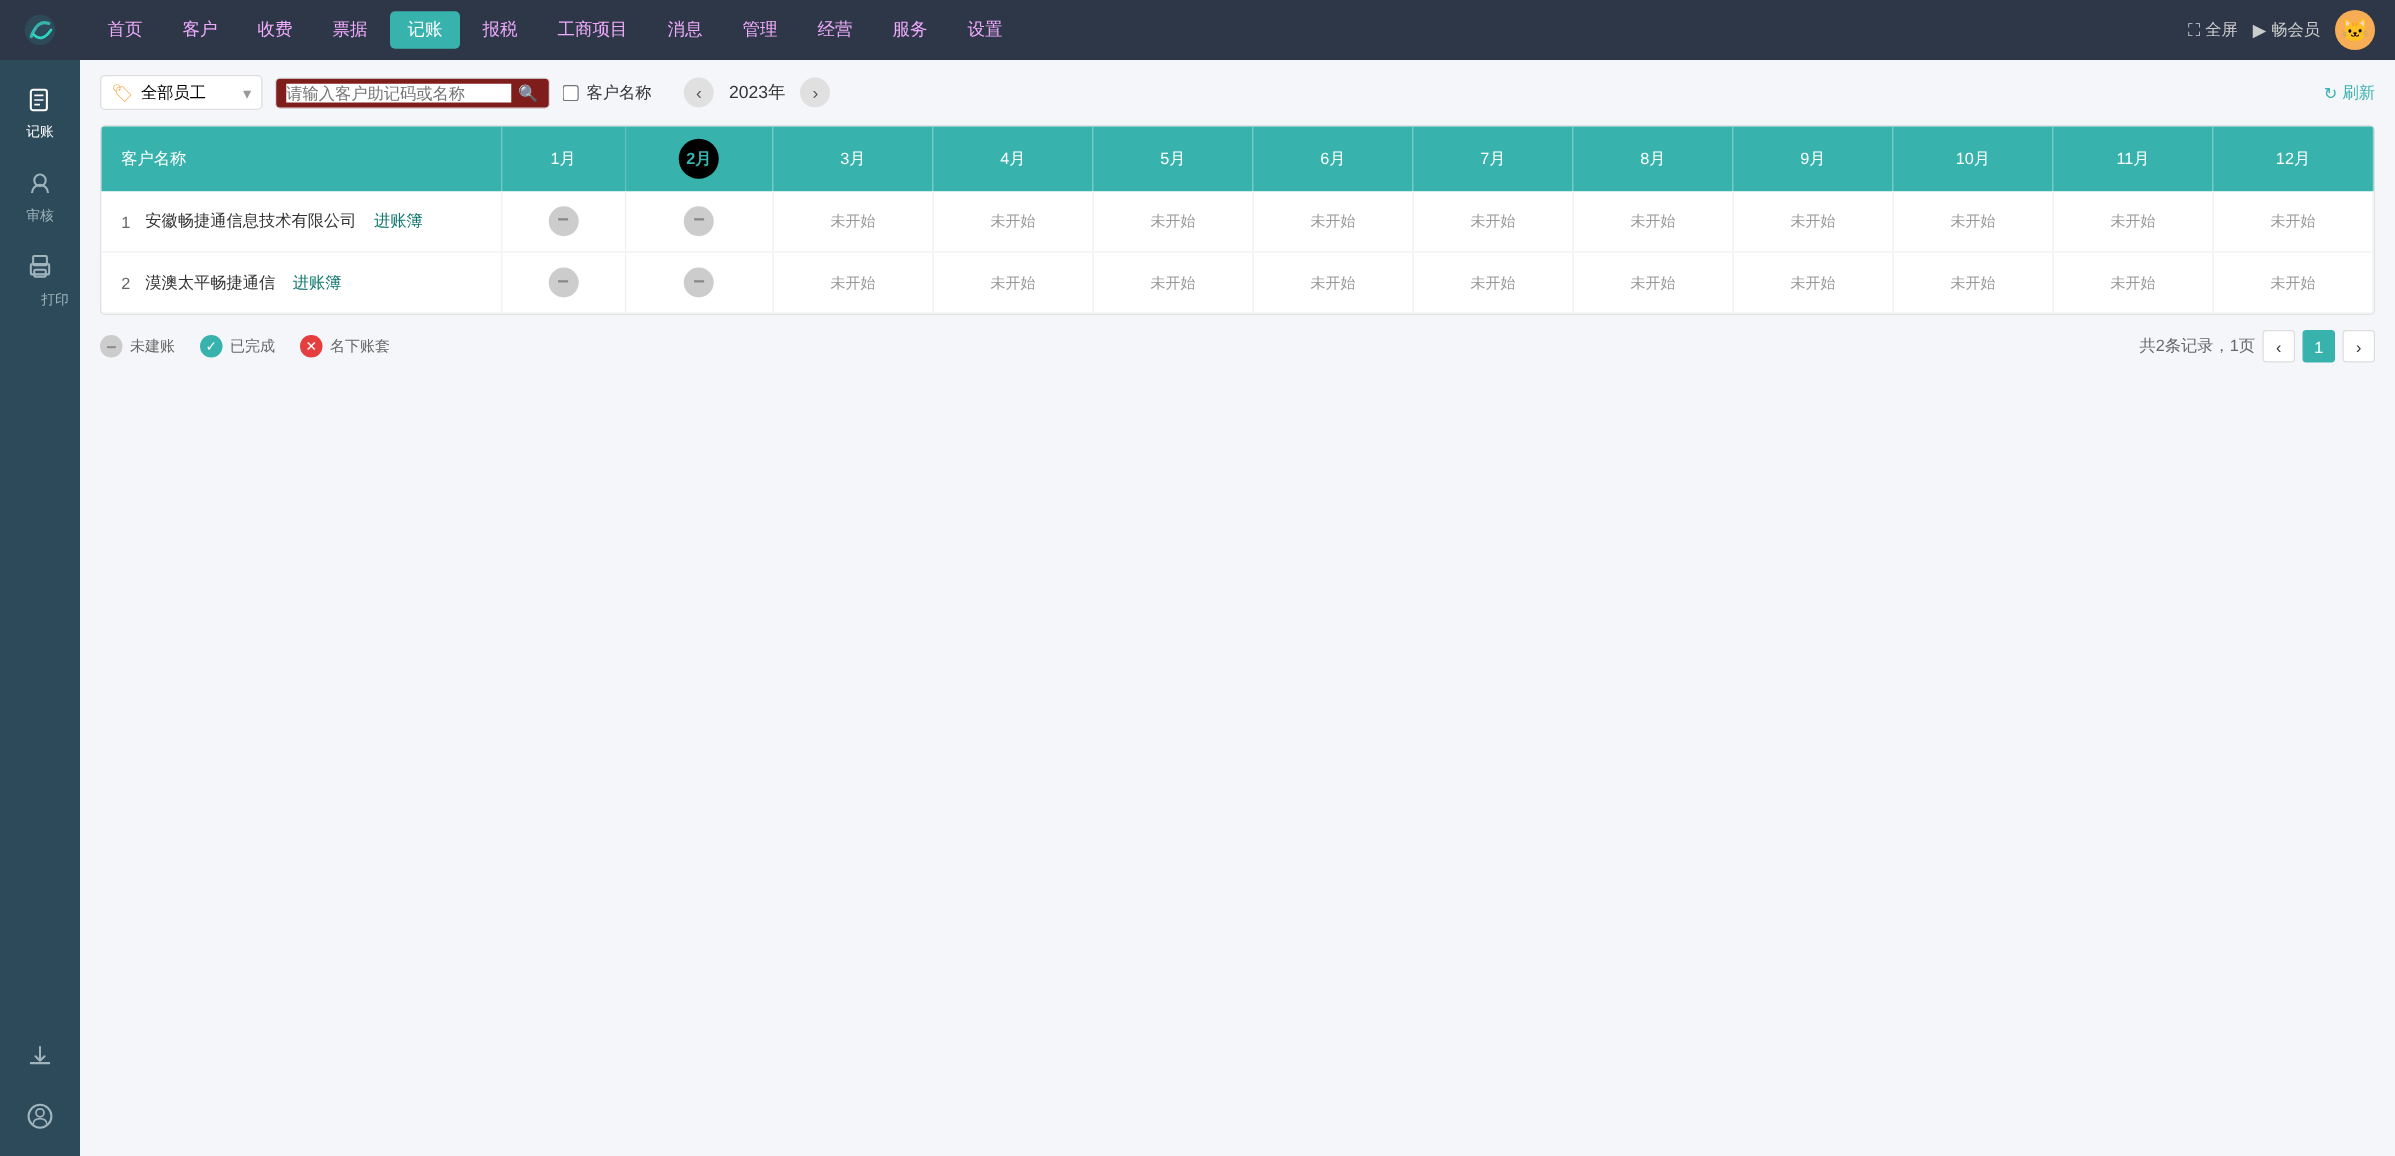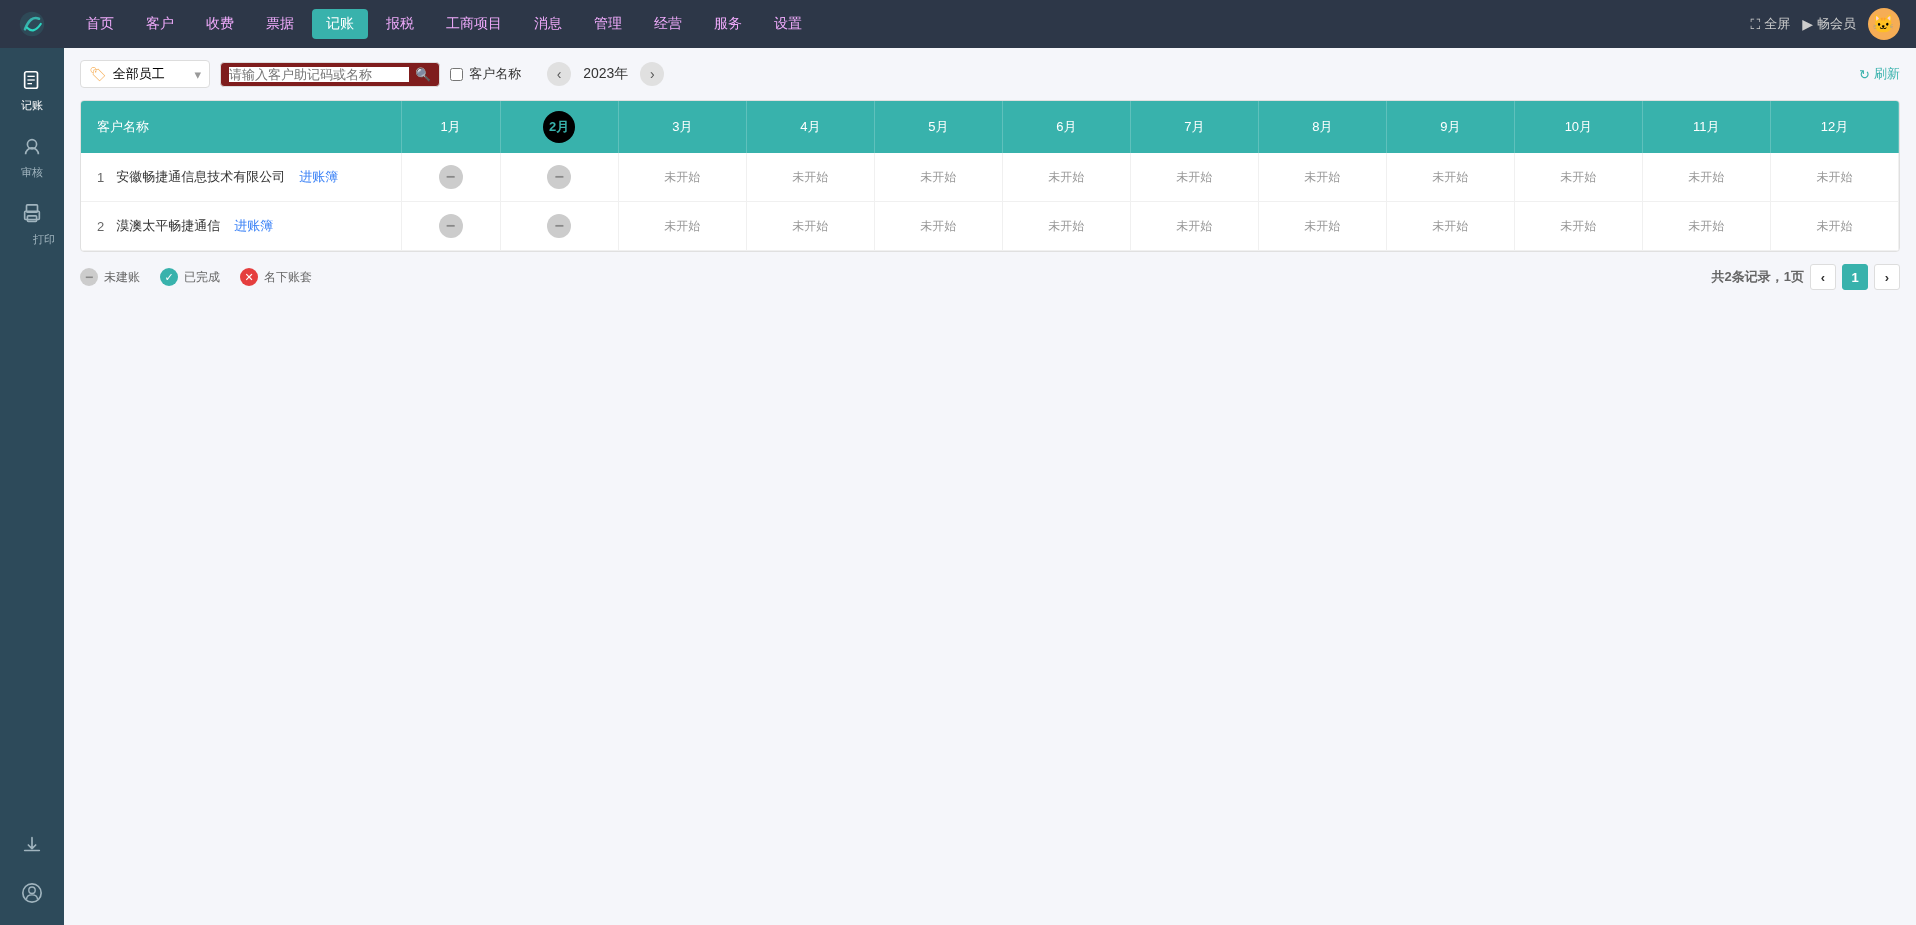--- a/index.html
+++ b/index.html
@@ -157,21 +157,21 @@
     tbody td {
       padding: 12px 8px; text-align: center;
       font-size: 13px; color: #333;
       border-right: 1px solid #f0f0f0;
     }
     tbody td:first-child {
       text-align: left; padding-left: 16px;
     }
     .client-name { display: flex; align-items: center; gap: 8px; }
     .client-num { color: #666; margin-right: 4px; }
-    .client-link { color: #3b82f6; cursor: pointer; text-decoration: none; margin-left: 6px; }
+    .client-link { color: #0f766e; cursor: pointer; text-decoration: none; margin-left: 6px; }
     .status-dash {
       display: inline-flex; align-items: center; justify-content: center;
       width: 24px; height: 24px; border-radius: 50%;
       background: #ccc; color: #888; font-size: 16px; font-weight: bold;
       line-height: 1;
     }
     .status-not-started { color: #999; font-size: 12px; }
 
     
     .footer {
@@ -182,21 +182,21 @@
     .legend-dot {
       width: 18px; height: 18px; border-radius: 50%;
       display: flex; align-items: center; justify-content: center;
     }
     .legend-dot.gray { background: #ccc; }
     .legend-dot.teal { background: #38b2ac; }
     .legend-dot.red { background: #e53e3e; }
     .legend-icon-check { color: #fff; font-size: 11px; }
     .legend-icon-x { color: #fff; font-size: 11px; }
     .pagination {
-      margin-left: auto; display: flex; align-items: center; gap: 6px; font-size: 13px; font-weight: bold;
+      margin-left: auto; display: flex; align-items: center; gap: 6px; font-size: 13px;
     }
     .page-btn {
       width: 26px; height: 26px; border: 1px solid #ddd; border-radius: 3px;
       display: flex; align-items: center; justify-content: center;
       cursor: pointer; background: #fff; color: #333;
     }
     .page-btn.active { background: #38b2ac; color: #fff; border-color: #38b2ac; }
     .page-info { color: #666; }
   </style>
 </head>

